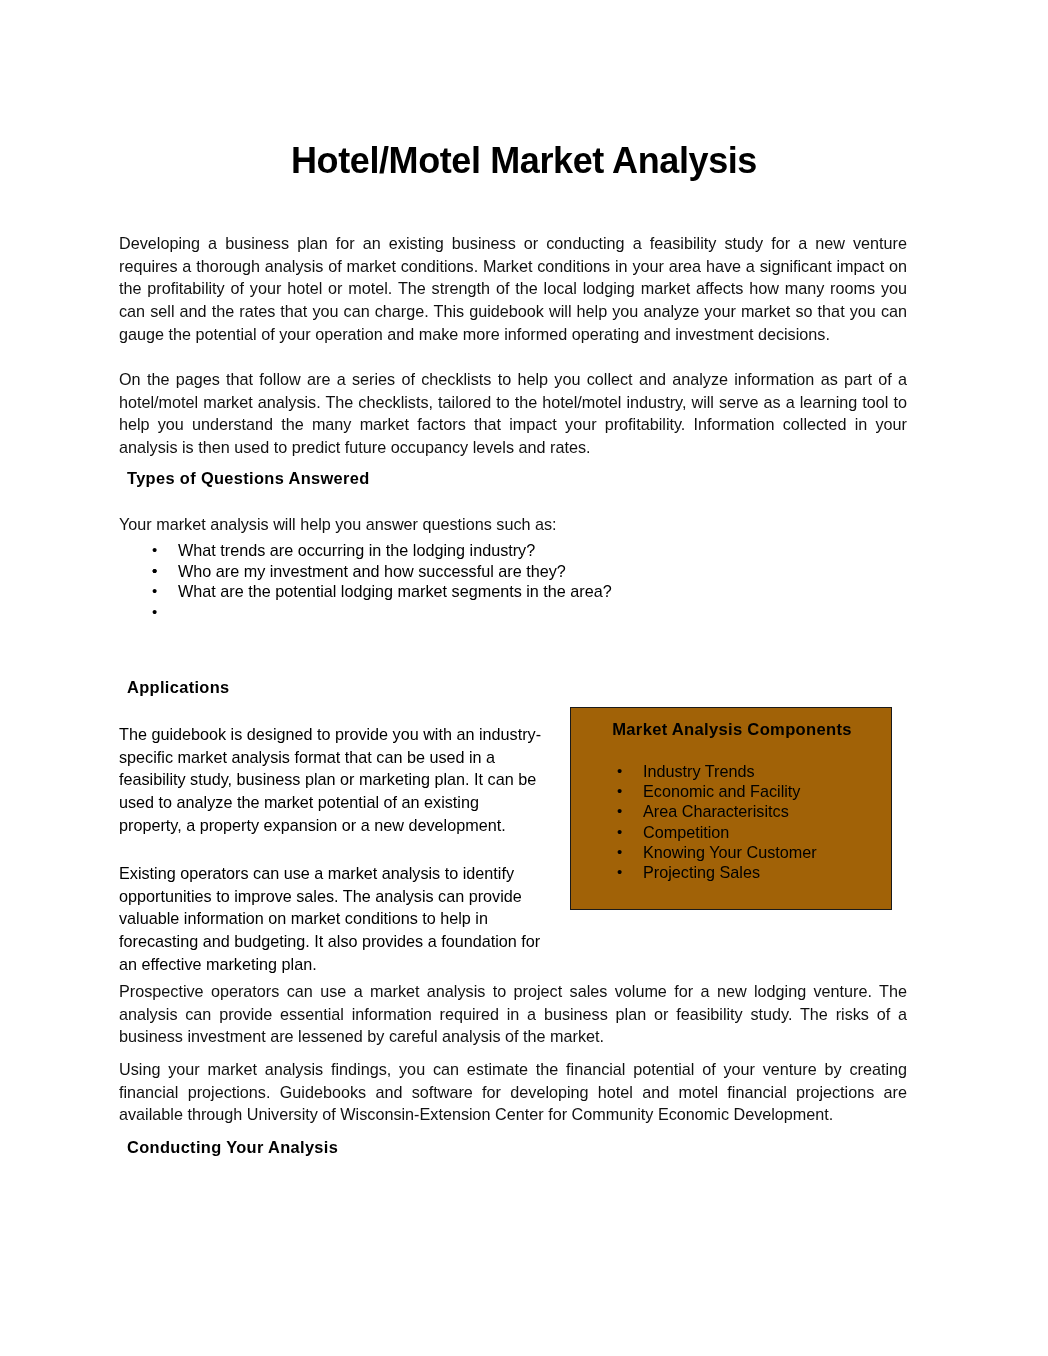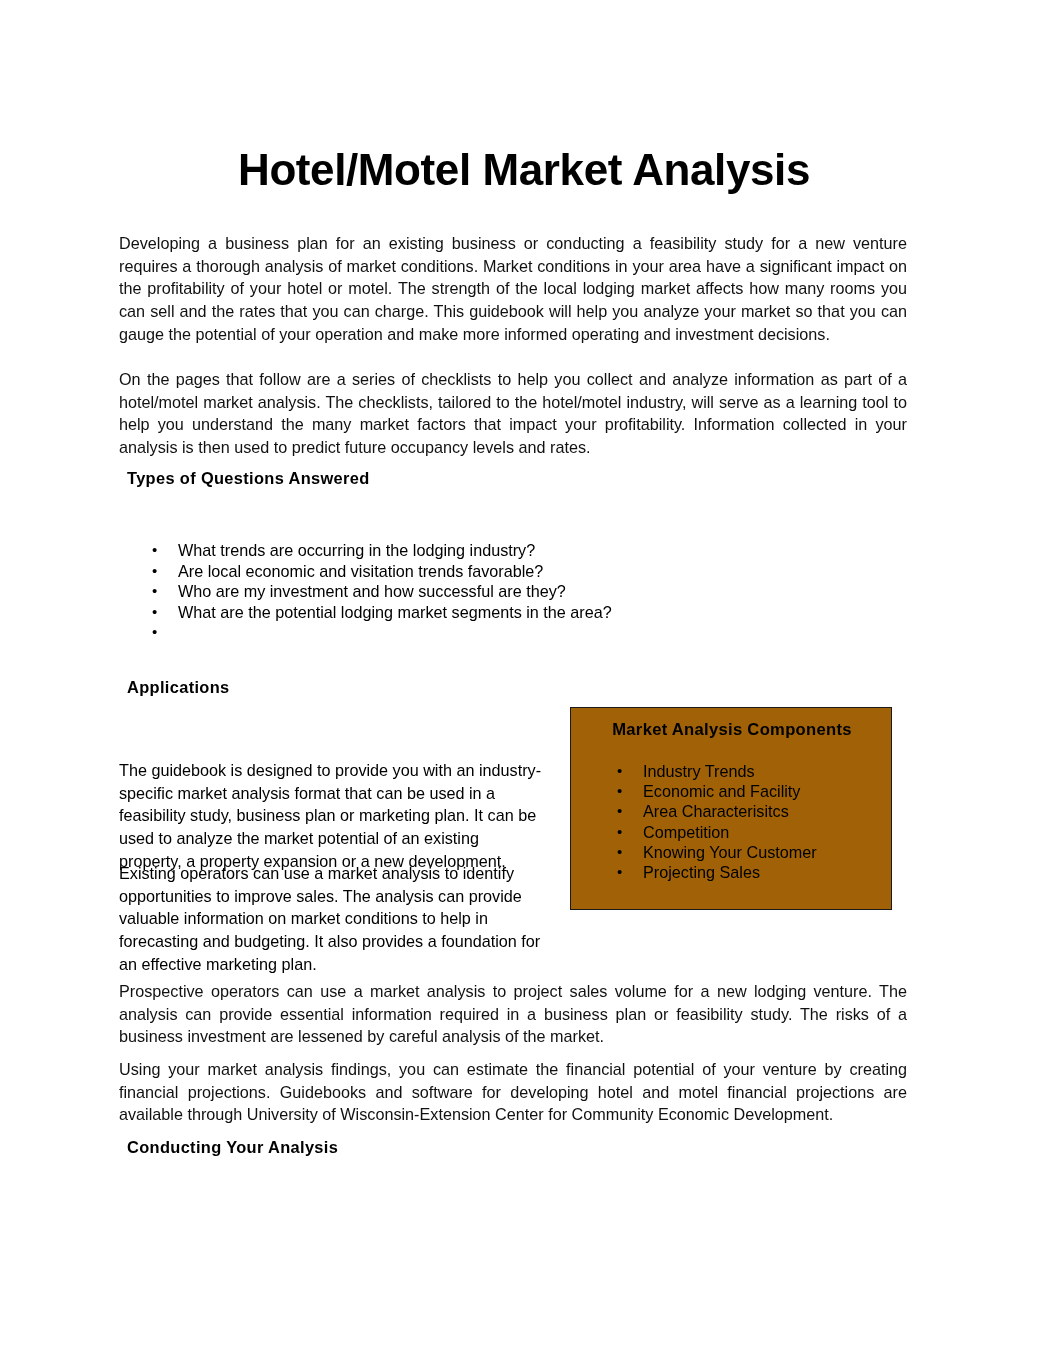--- a/index.html
+++ b/index.html
@@ -23,21 +23,21 @@
     background: #ffffff;
   }
 
   
   .doc-title {
     position: absolute;
     left: 0;
     top: 118px;
     width: 1048px;
     text-align: center;
-    font-size: 44px;
+    font-size: 36px;
     font-weight: bold;
     letter-spacing: -0.4px;
     line-height: 1.05;
   }
 
   
   .body-para {
     position: absolute;
     font-size: 16.2px;
     line-height: 22.6px;
@@ -91,21 +91,21 @@
 
   
   .left-col-para {
     position: absolute;
     left: 119px;
     width: 424px;
     font-size: 16.2px;
     line-height: 22.6px;
     text-align: left;
   }
-  .lc1 { top: 743px; }
+  .lc1 { top: 707px; }
   .lc2 { top: 846px; }
 
   
   .components-box {
     position: absolute;
     left: 570px;
     top: 707px;
     width: 322px;
     height: 203px;
     border: 1.6px solid #1a1a1a;
@@ -150,29 +150,29 @@
 <div class="page">
 
   <h1 class="doc-title">Hotel/Motel Market Analysis</h1>
 
   <p class="body-para full-width p1">Developing a business plan for an existing business or conducting a feasibility study for a new venture requires a thorough analysis of market conditions.  Market conditions in your area have a significant impact on the profitability of your hotel or motel.  The strength of the local lodging market affects how many rooms you can sell and the rates that you can charge.  This guidebook will help you analyze your market so that you can gauge the potential of your operation and make more informed operating and investment decisions.</p>
 
   <p class="body-para full-width p2">On the pages that follow are a series of checklists to help you collect and analyze information as part of a hotel/motel market analysis.  The checklists, tailored to the hotel/motel industry, will serve  as a learning tool to help you understand the many market factors that impact your profitability.  Information collected in your analysis is then used to predict future occupancy levels and rates.</p>
 
   <h2 class="section-heading h-types">Types of Questions Answered</h2>
 
+  <p class="body-para full-width lead">Your market analysis will help you answer questions such as:</p>
 
   <ul class="qlist">
     <li>
       <span class="bullet">•</span>
       <span>What trends are occurring in the lodging industry?</span>
     </li>
     <li>
       <span class="bullet">•</span>
-      <span>Are local economic and visitation trends favorable?</span>
     </li>
     <li>
       <span class="bullet">•</span>
       <span>Who are my investment and how successful are they?</span>
     </li>
     <li>
       <span class="bullet">•</span>
       <span>What are the potential lodging market segments in the area?</span>
     </li>
     <li>

